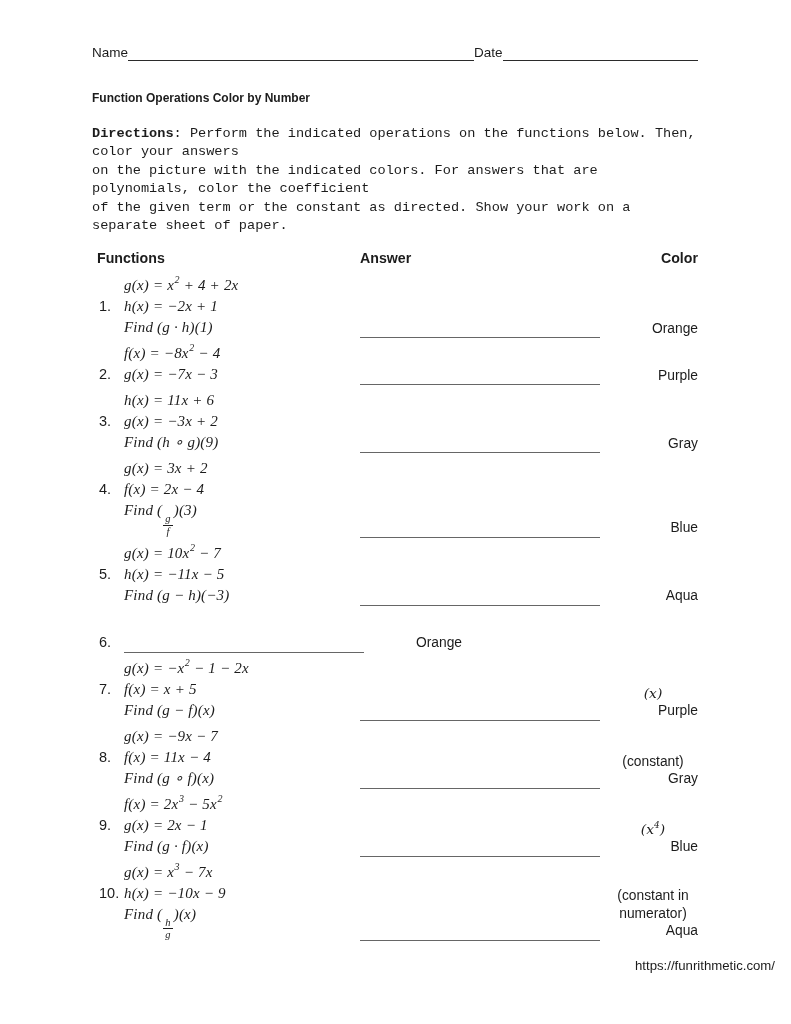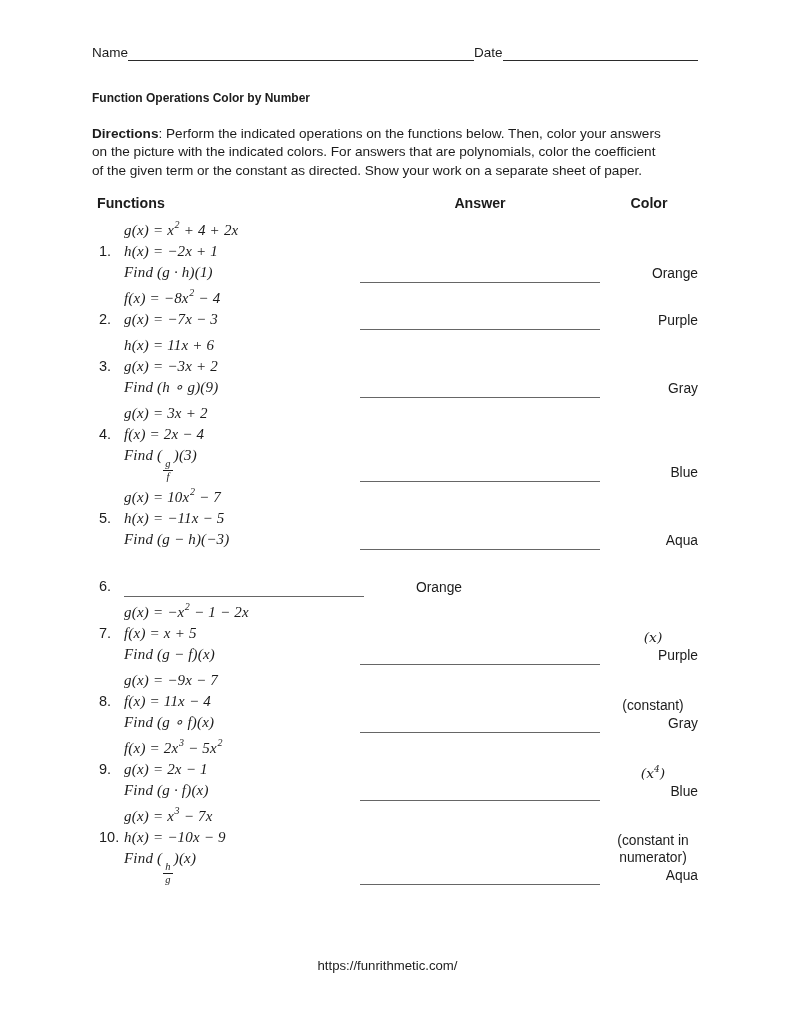--- a/index.html
+++ b/index.html
@@ -14,29 +14,29 @@
   .ndrow{display:flex;align-items:flex-end;font-size:13.5px;height:18px;}
   .ndrow .lbl{white-space:nowrap;padding-bottom:1px;}
   .fill-line{border-bottom:1.4px solid #2b2b2b;height:14px;}
   .fill-1{width:346px;}
   .fill-2{flex:1;}
 
   
   .title{margin-top:26px;text-align:left;font-weight:bold;font-size:12px;line-height:22px;}
 
   
-  .directions{margin-top:16px;font-size:13.6px;line-height:18.4px;}
+  .directions{margin-top:16px;font-size:13.6px;line-height:18.4px;font-family:Liberation Mono, monospace;}
   .directions .dbody{white-space:pre-line;}
   .directions .dlabel{font-weight:bold;}
 
   
   .colheads{display:flex;margin-top:15px;font-weight:bold;font-size:14.2px;height:17px;}
   .ch-functions{width:268px;padding-left:5px;box-sizing:border-box;}
-  .ch-answer{width:240px;text-align:center;}
-  .ch-color{width:98px;text-align:center;}
+  .ch-answer{width:240px;}
+  .ch-color{width:98px;text-align:right;}
 
   
   .problems{margin-top:8px;}
   .row{display:flex;padding-bottom:5px;}
   .cell-num{width:32px;box-sizing:border-box;padding-left:7px;padding-top:21px;
     font-size:14.5px;line-height:21px;}
   .cell-funcs{width:236px;box-sizing:border-box;}
   .mline{font-family:Liberation Serif, serif;font-style:italic;font-size:15px;line-height:21px;
     letter-spacing:.2px;}
   .mline sup{font-size:10px;position:relative;top:-1px;line-height:0;margin-left:.5px;}
@@ -47,21 +47,21 @@
   .cell-answer{width:240px;position:relative;}
   .cell-answer .blank{position:absolute;left:0;right:0;bottom:0;border-bottom:1.1px solid #666;}
   .cell-color{width:98px;display:flex;flex-direction:column;justify-content:flex-end;
     align-items:flex-end;text-align:center;font-size:13.8px;line-height:17.5px;padding-bottom:1px;
     box-sizing:border-box;}
   .cell-color .note{width:90px;}
   .cell-color .note.math{font-family:"DejaVu Serif",serif;font-style:italic;}
   .cell-color .note sup{font-size:9px;line-height:0;}
 
   
-  .footer{position:absolute;left:0;right:16px;top:958px;text-align:center;font-size:13.2px;}
+  .footer{position:absolute;left:0;right:16px;top:958px;text-align:right;font-size:13.2px;}
 </style>
 </head>
 <body>
 
 <div class="page">
 
   <div class="ndrow">
     <span class="lbl">Name</span>
     <span class="fill-line fill-1"></span>
     <span class="lbl">Date</span>

